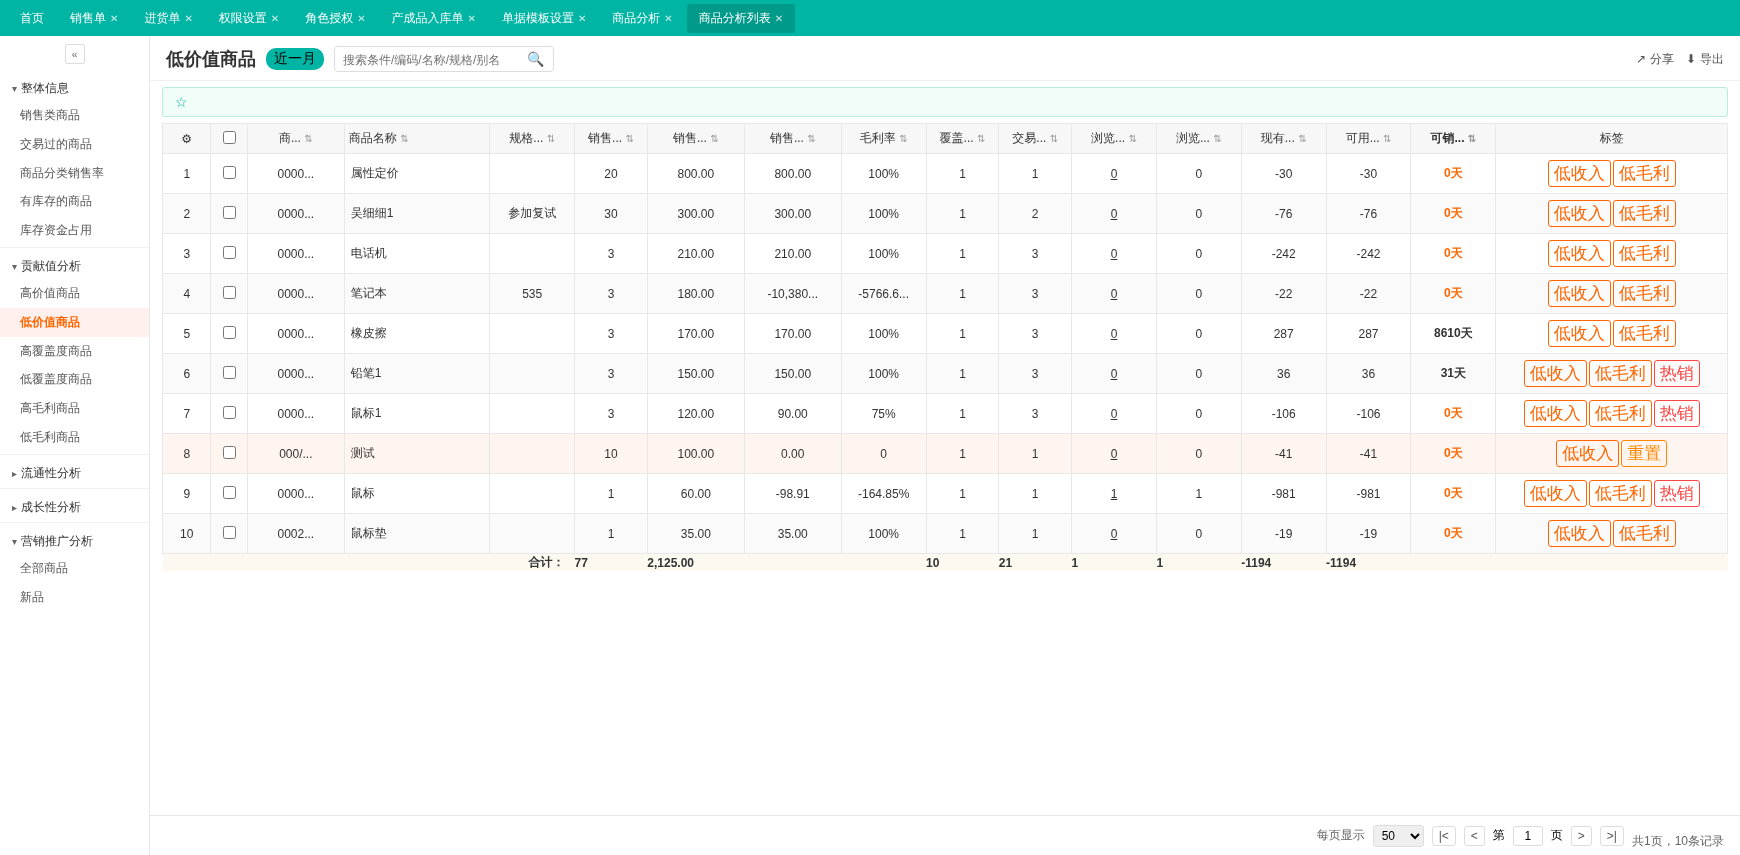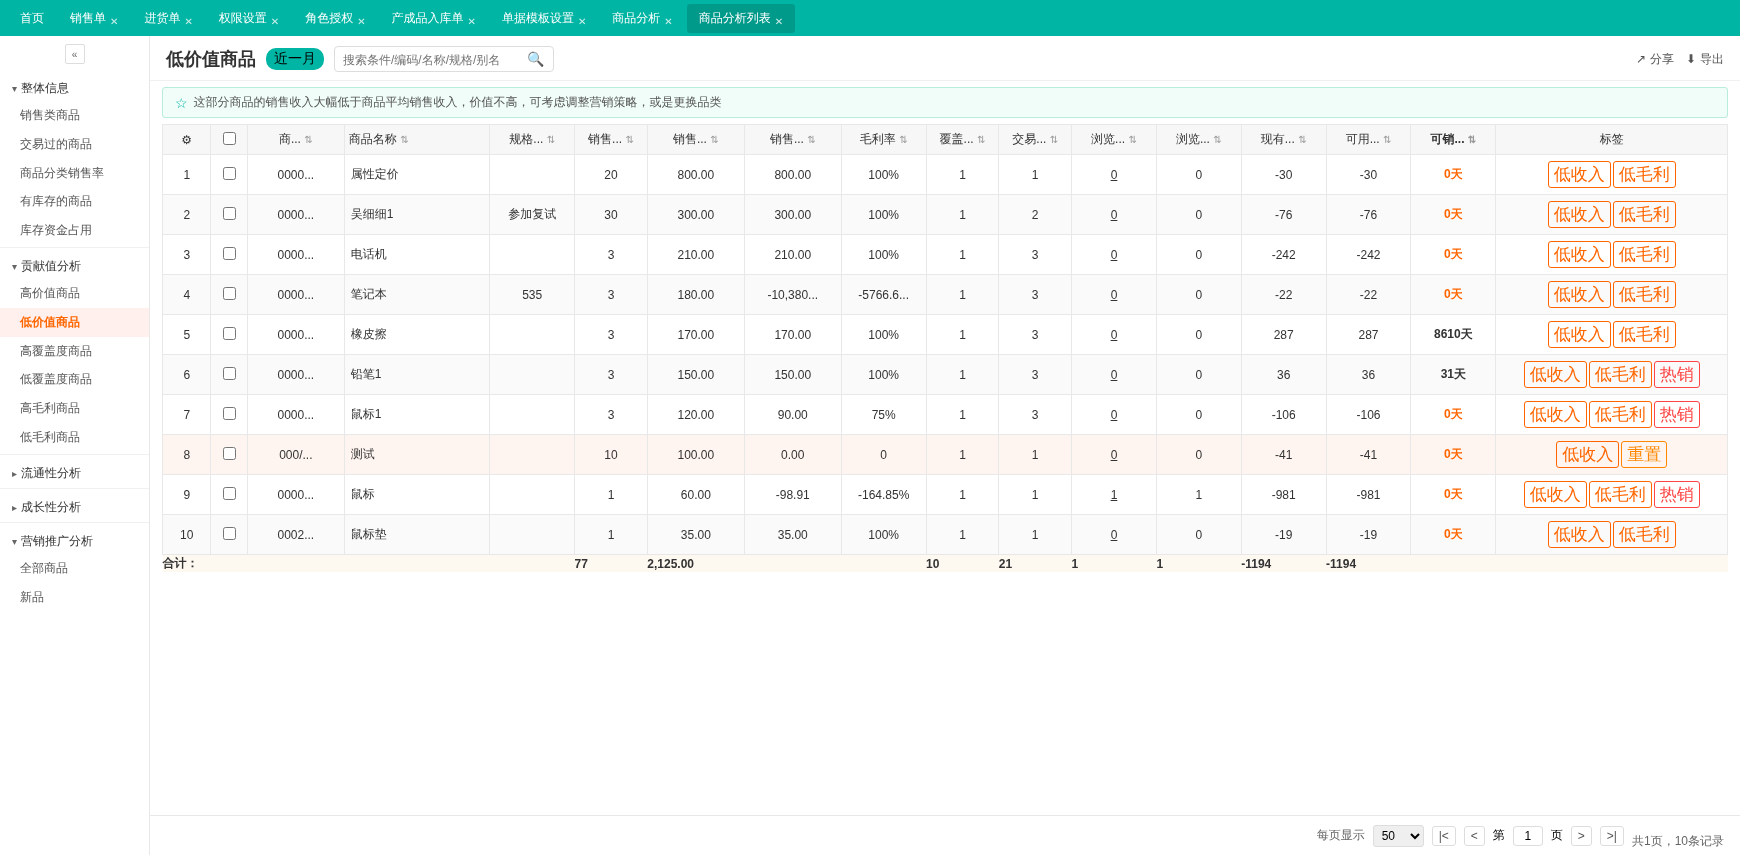--- a/index.html
+++ b/index.html
@@ -14,21 +14,21 @@
       padding: 0 8px;
       gap: 2px;
     }
     .nav-item {
       color: #fff;
       padding: 6px 12px;
       cursor: pointer;
       border-radius: 3px;
       white-space: nowrap;
       display: flex;
-      align-items: flex-end;
+      align-items: center;
       gap: 4px;
       font-size: 13px;
     }
     .nav-item.active { background: rgba(0,0,0,0.15); }
     .nav-item .close-x { font-size: 10px; opacity: 0.8; cursor: pointer; }
     .nav-home { font-size: 13px; }
 
     
     .main-layout {
       display: flex;
@@ -397,21 +397,20 @@
         </div>
         <div class="action-btn">
           <span>⬇</span>
           <span>导出</span>
         </div>
       </div>
     </div>
 
     <div class="info-bar">
       <span class="info-icon">☆</span>
-      <span>这部分商品的销售收入大幅低于商品平均销售收入，价值不高，可考虑调整营销策略，或是更换品类</span>
     </div>
 
     <div class="table-wrapper">
       <table>
         <thead>
           <tr>
             <th class="col-num">⚙</th>
             <th class="col-check"><input type="checkbox" style=""></th>
             <th class="col-code">
               <span>商...</span>
@@ -661,21 +660,21 @@
     <td class="col-view1"><span class="underline">0</span></td>
     <td class="col-view2">0</td>
     <td class="col-stock">-19</td>
     <td class="col-avail">-19</td>
     <td class="col-sell" style="color:#ff6600">0天</td>
     <td class="col-tag"><span class="tag-badge tag-low-income">低收入</span><span class="tag-badge tag-low-profit">低毛利</span></td>
   </tr>
           </tbody>
         <tfoot>
           <tr class="summary-row">
-            <td colspan="5" style="text-align:left; font-weight:bold; padding-right:10px;">合计：</td>
+            <td colspan="5" style="text-align:right; font-weight:bold; padding-right:10px;">合计：</td>
             <td>77</td>
             <td>2,125.00</td>
             <td></td>
             <td></td>
             <td>10</td>
             <td>21</td>
             <td>1</td>
             <td>1</td>
             <td>-1194</td>
             <td>-1194</td>

